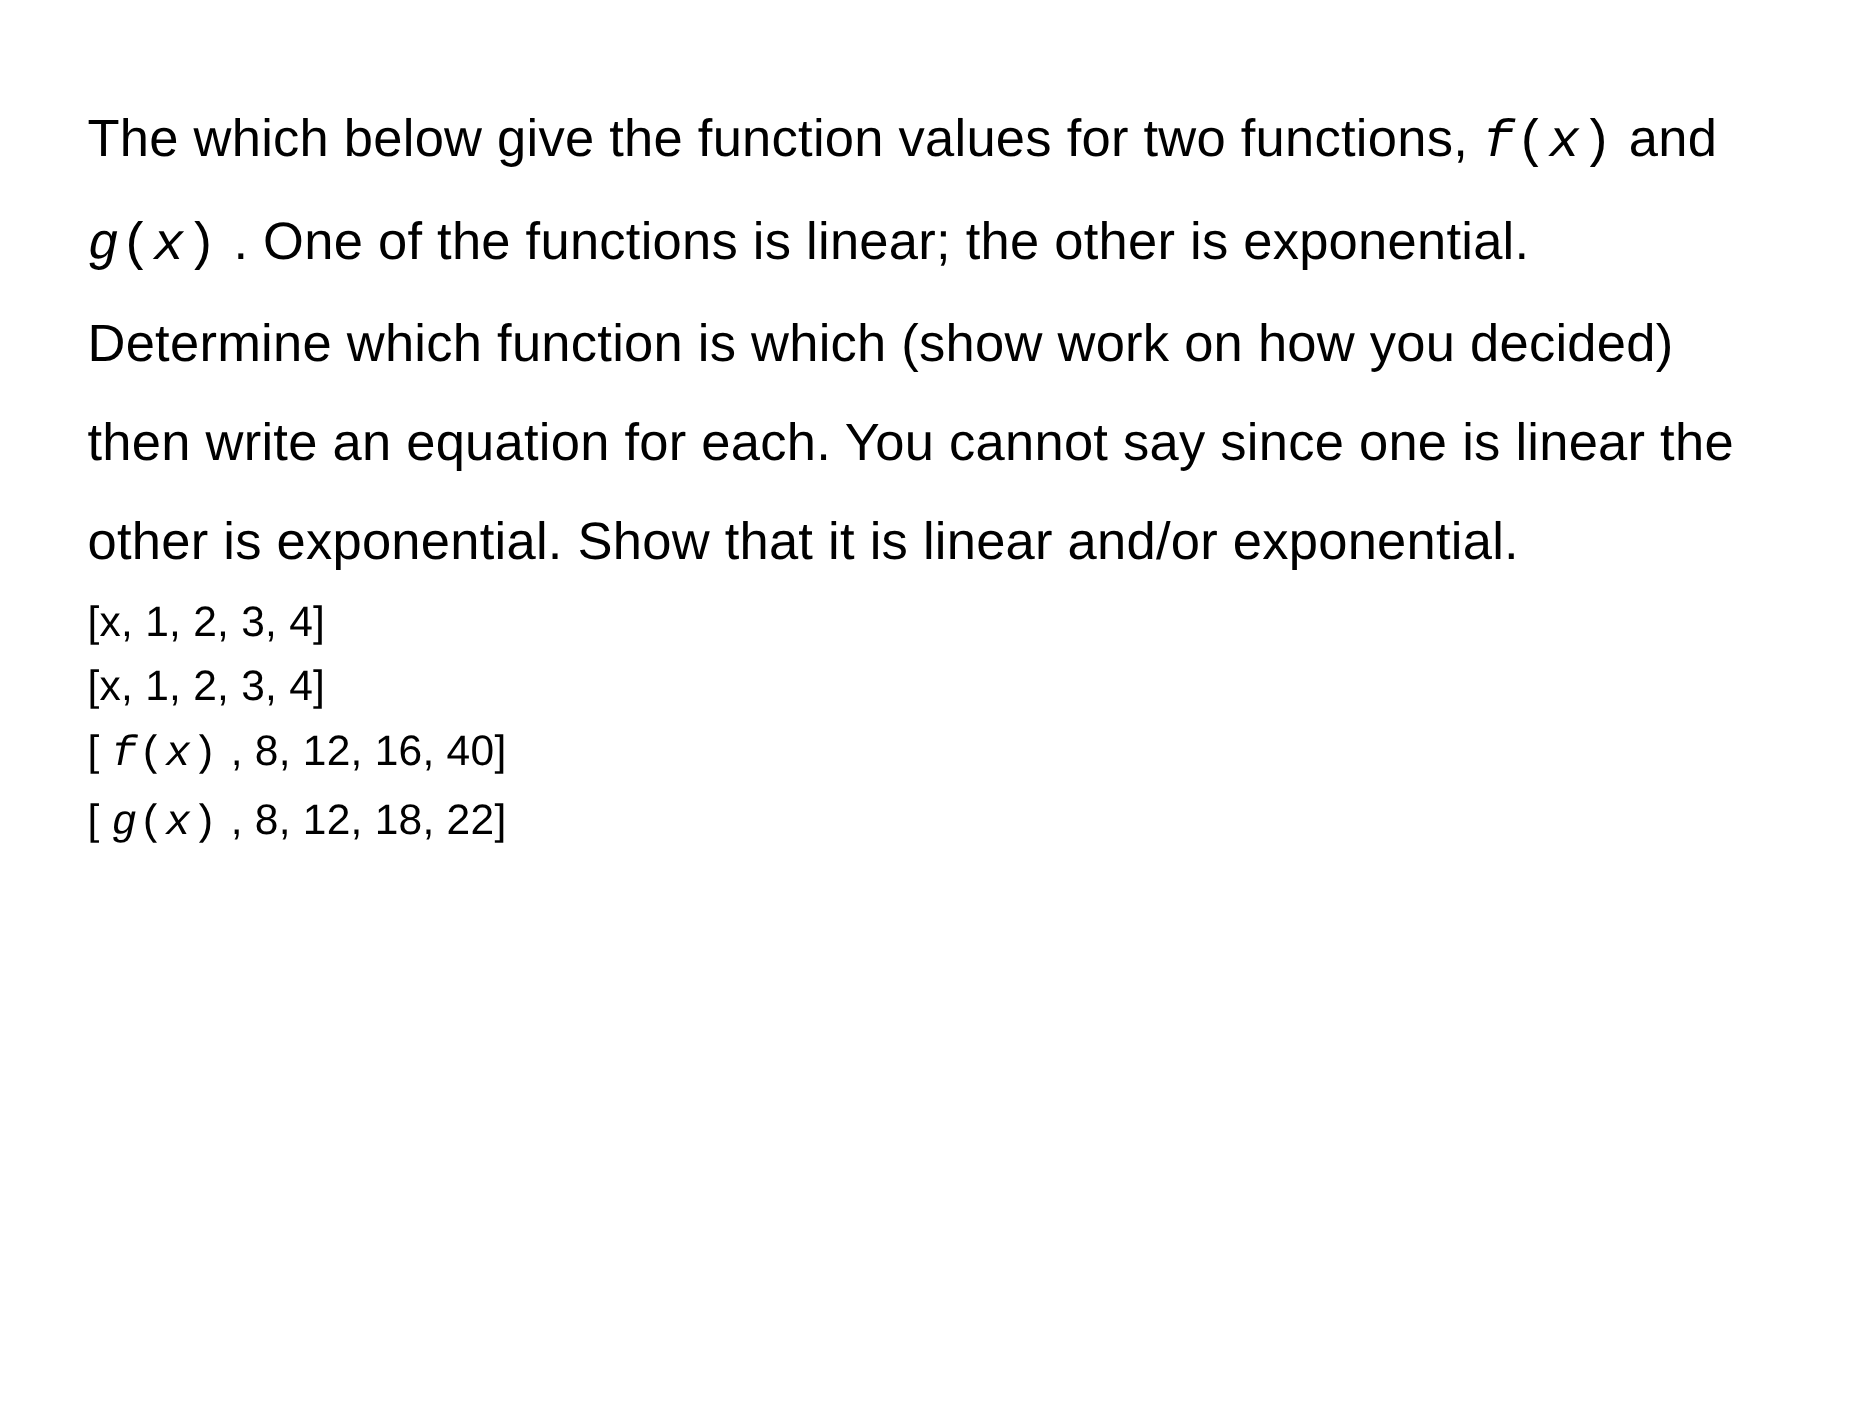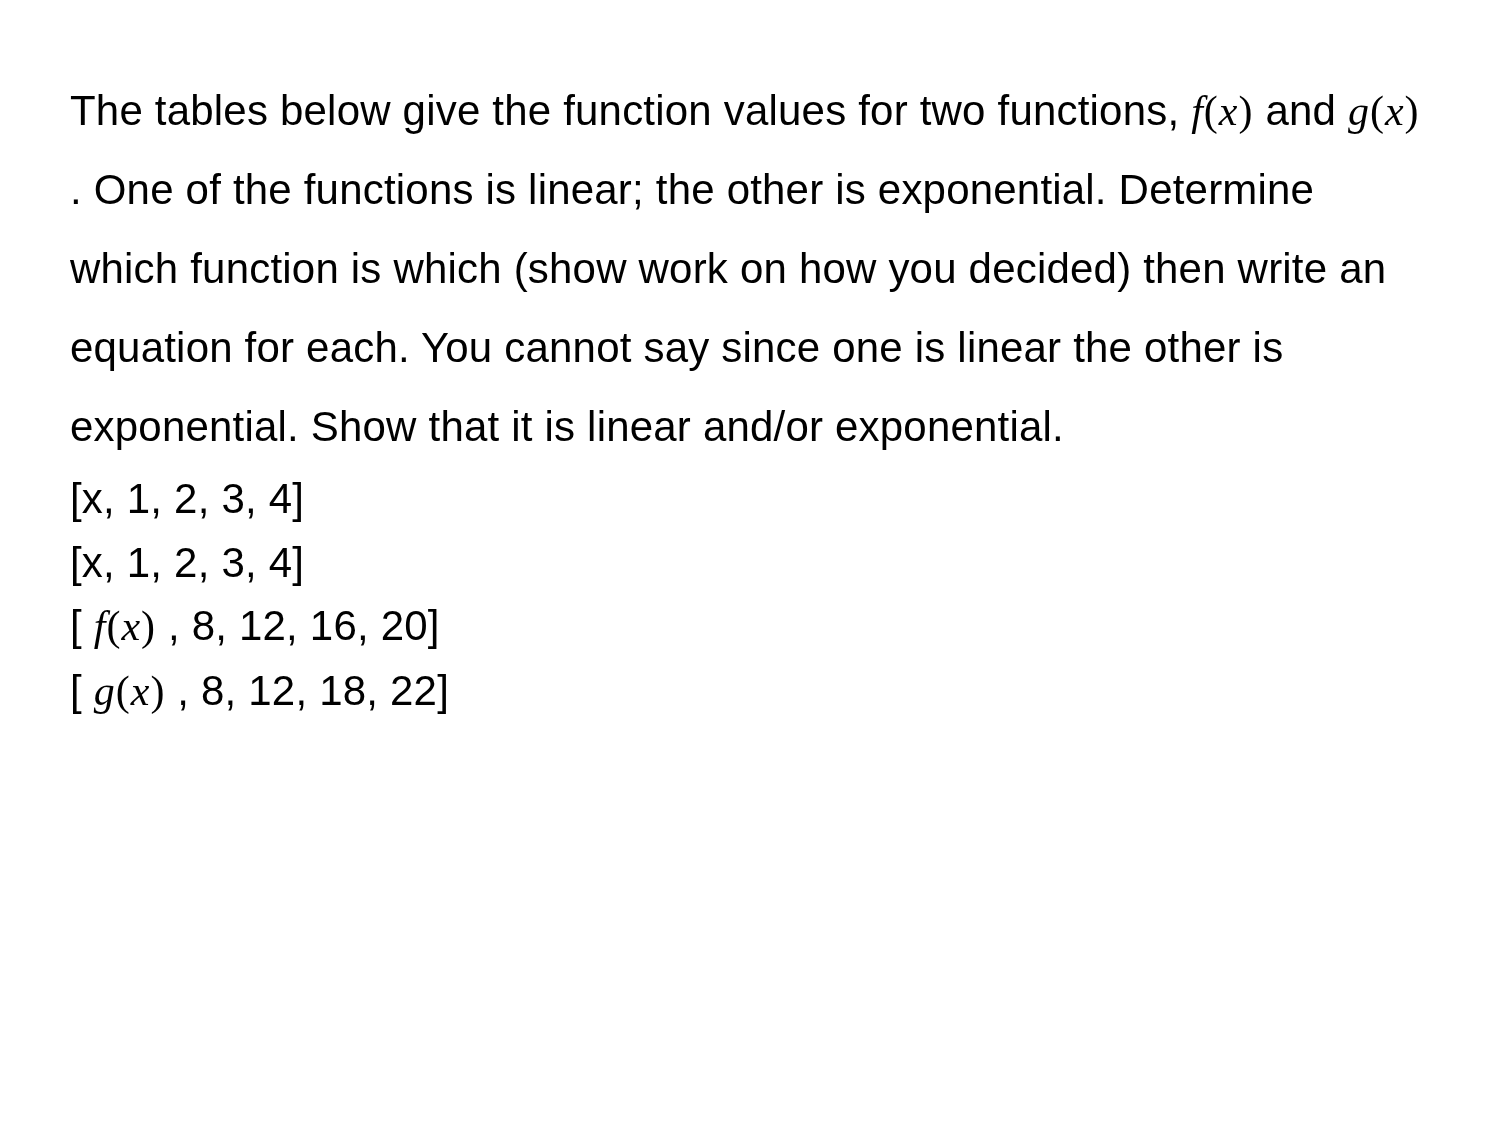--- a/index.html
+++ b/index.html
@@ -15,58 +15,58 @@
     color: #000000;
     padding: 72px 70px 0 70px;
   }
   .paragraph {
     font-size: 42px;
     line-height: 1.88;
     letter-spacing: 0.2px;
     font-weight: 400;
   }
   .data-line {
-    font-size: 42px;
+    font-size: 34px;
     line-height: 1.52;
     letter-spacing: 0.2px;
     font-weight: 400;
   }
   .math {
-    font-family: Liberation Serif, serif;
+    font-family: Liberation Mono, monospace;
     font-style: italic;
     letter-spacing: 1px;
   }
   .math .paren {
     font-style: normal;
   }
   .row-prefix {
     display: inline;
   }
   .row-values {
     display: inline;
   }
 </style>
 </head>
 <body>
 
 <div class="paragraph">
-  <span>The tables below give the function values for two functions, </span>
+  <span>The which below give the function values for two functions, </span>
   <span class="math"><span>f</span><span class="paren">(</span><span>x</span><span class="paren">)</span></span>
   <span> and </span>
   <span class="math"><span>g</span><span class="paren">(</span><span>x</span><span class="paren">)</span></span>
   <span> . One of the functions is linear; the other is exponential. Determine which function is which (show work on how you decided) then write an equation for each. You cannot say since one is linear the other is exponential. Show that it is linear and/or exponential.</span>
 </div>
 
 <div class="data-line">
   <span class="row-prefix">[x, </span><span class="row-values">1, 2, 3, 4]</span>
 </div>
 
 <div class="data-line">
   <span class="row-prefix">[x, </span><span class="row-values">1, 2, 3, 4]</span>
 </div>
 
 <div class="data-line">
-  <span class="row-prefix">[ </span><span class="math"><span>f</span><span class="paren">(</span><span>x</span><span class="paren">)</span></span><span> , </span><span class="row-values">8, 12, 16, 20]</span>
+  <span class="row-prefix">[ </span><span class="math"><span>f</span><span class="paren">(</span><span>x</span><span class="paren">)</span></span><span> , </span><span class="row-values">8, 12, 16, 40]</span>
 </div>
 
 <div class="data-line">
   <span class="row-prefix">[ </span><span class="math"><span>g</span><span class="paren">(</span><span>x</span><span class="paren">)</span></span><span> , </span><span class="row-values">8, 12, 18, 22]</span>
 </div>
 
 </body></html>

